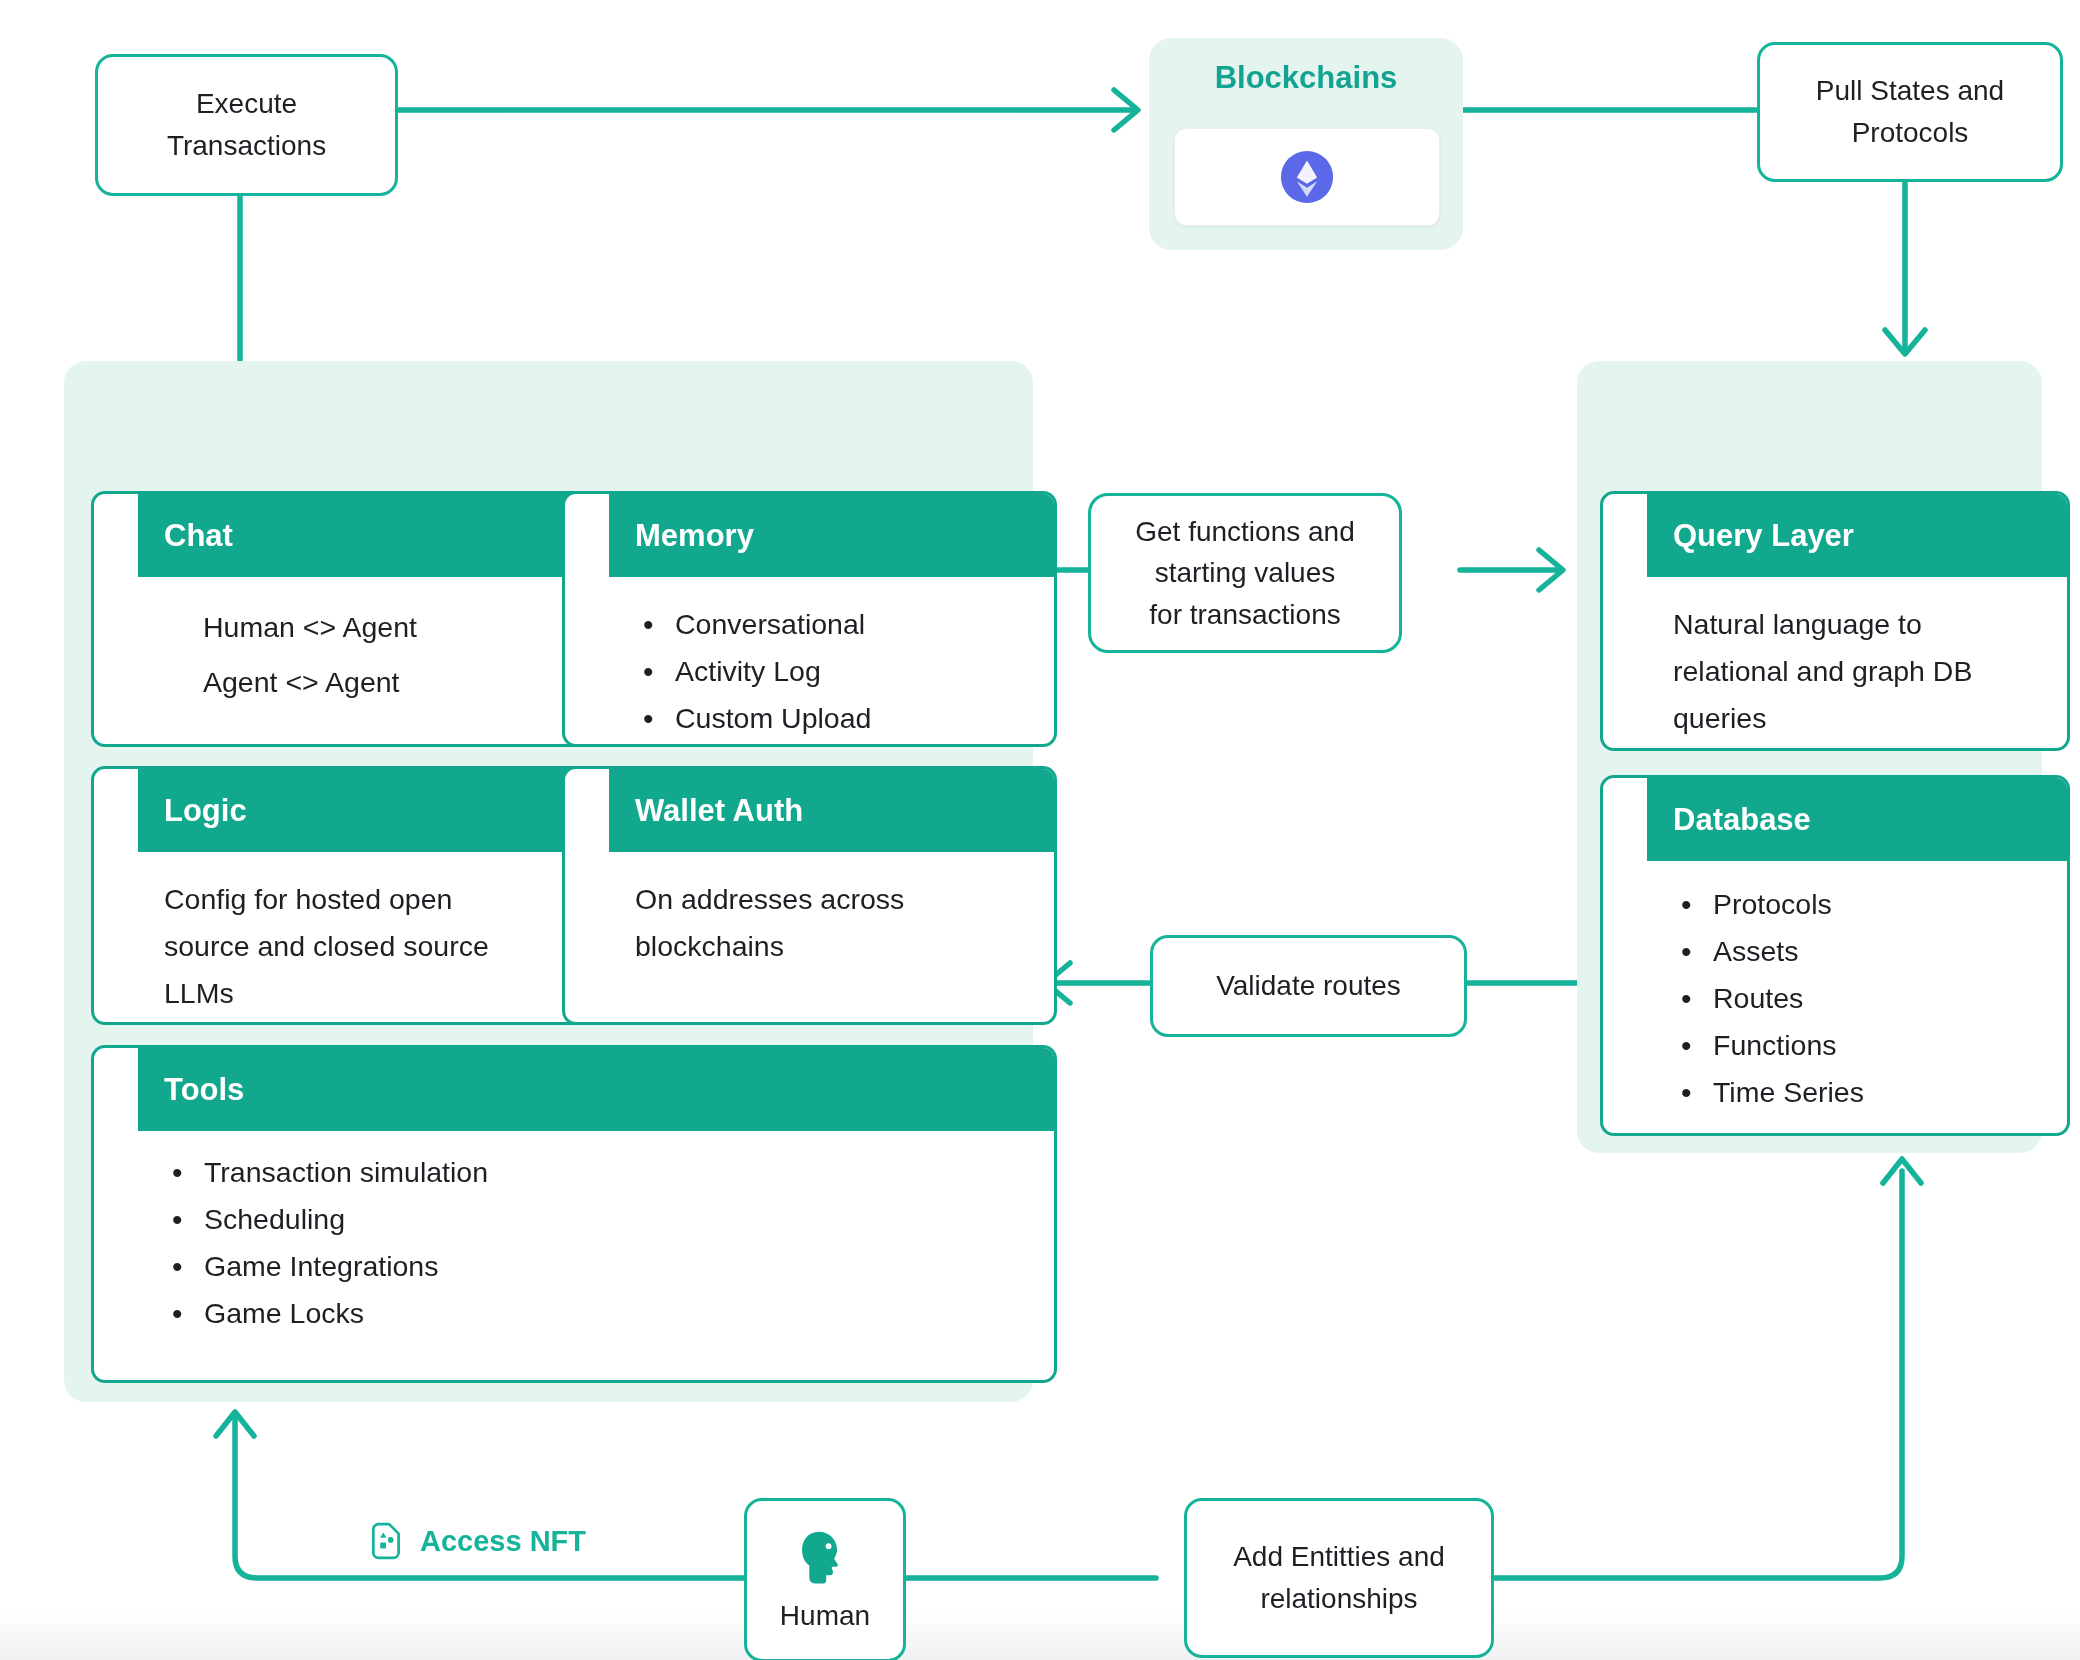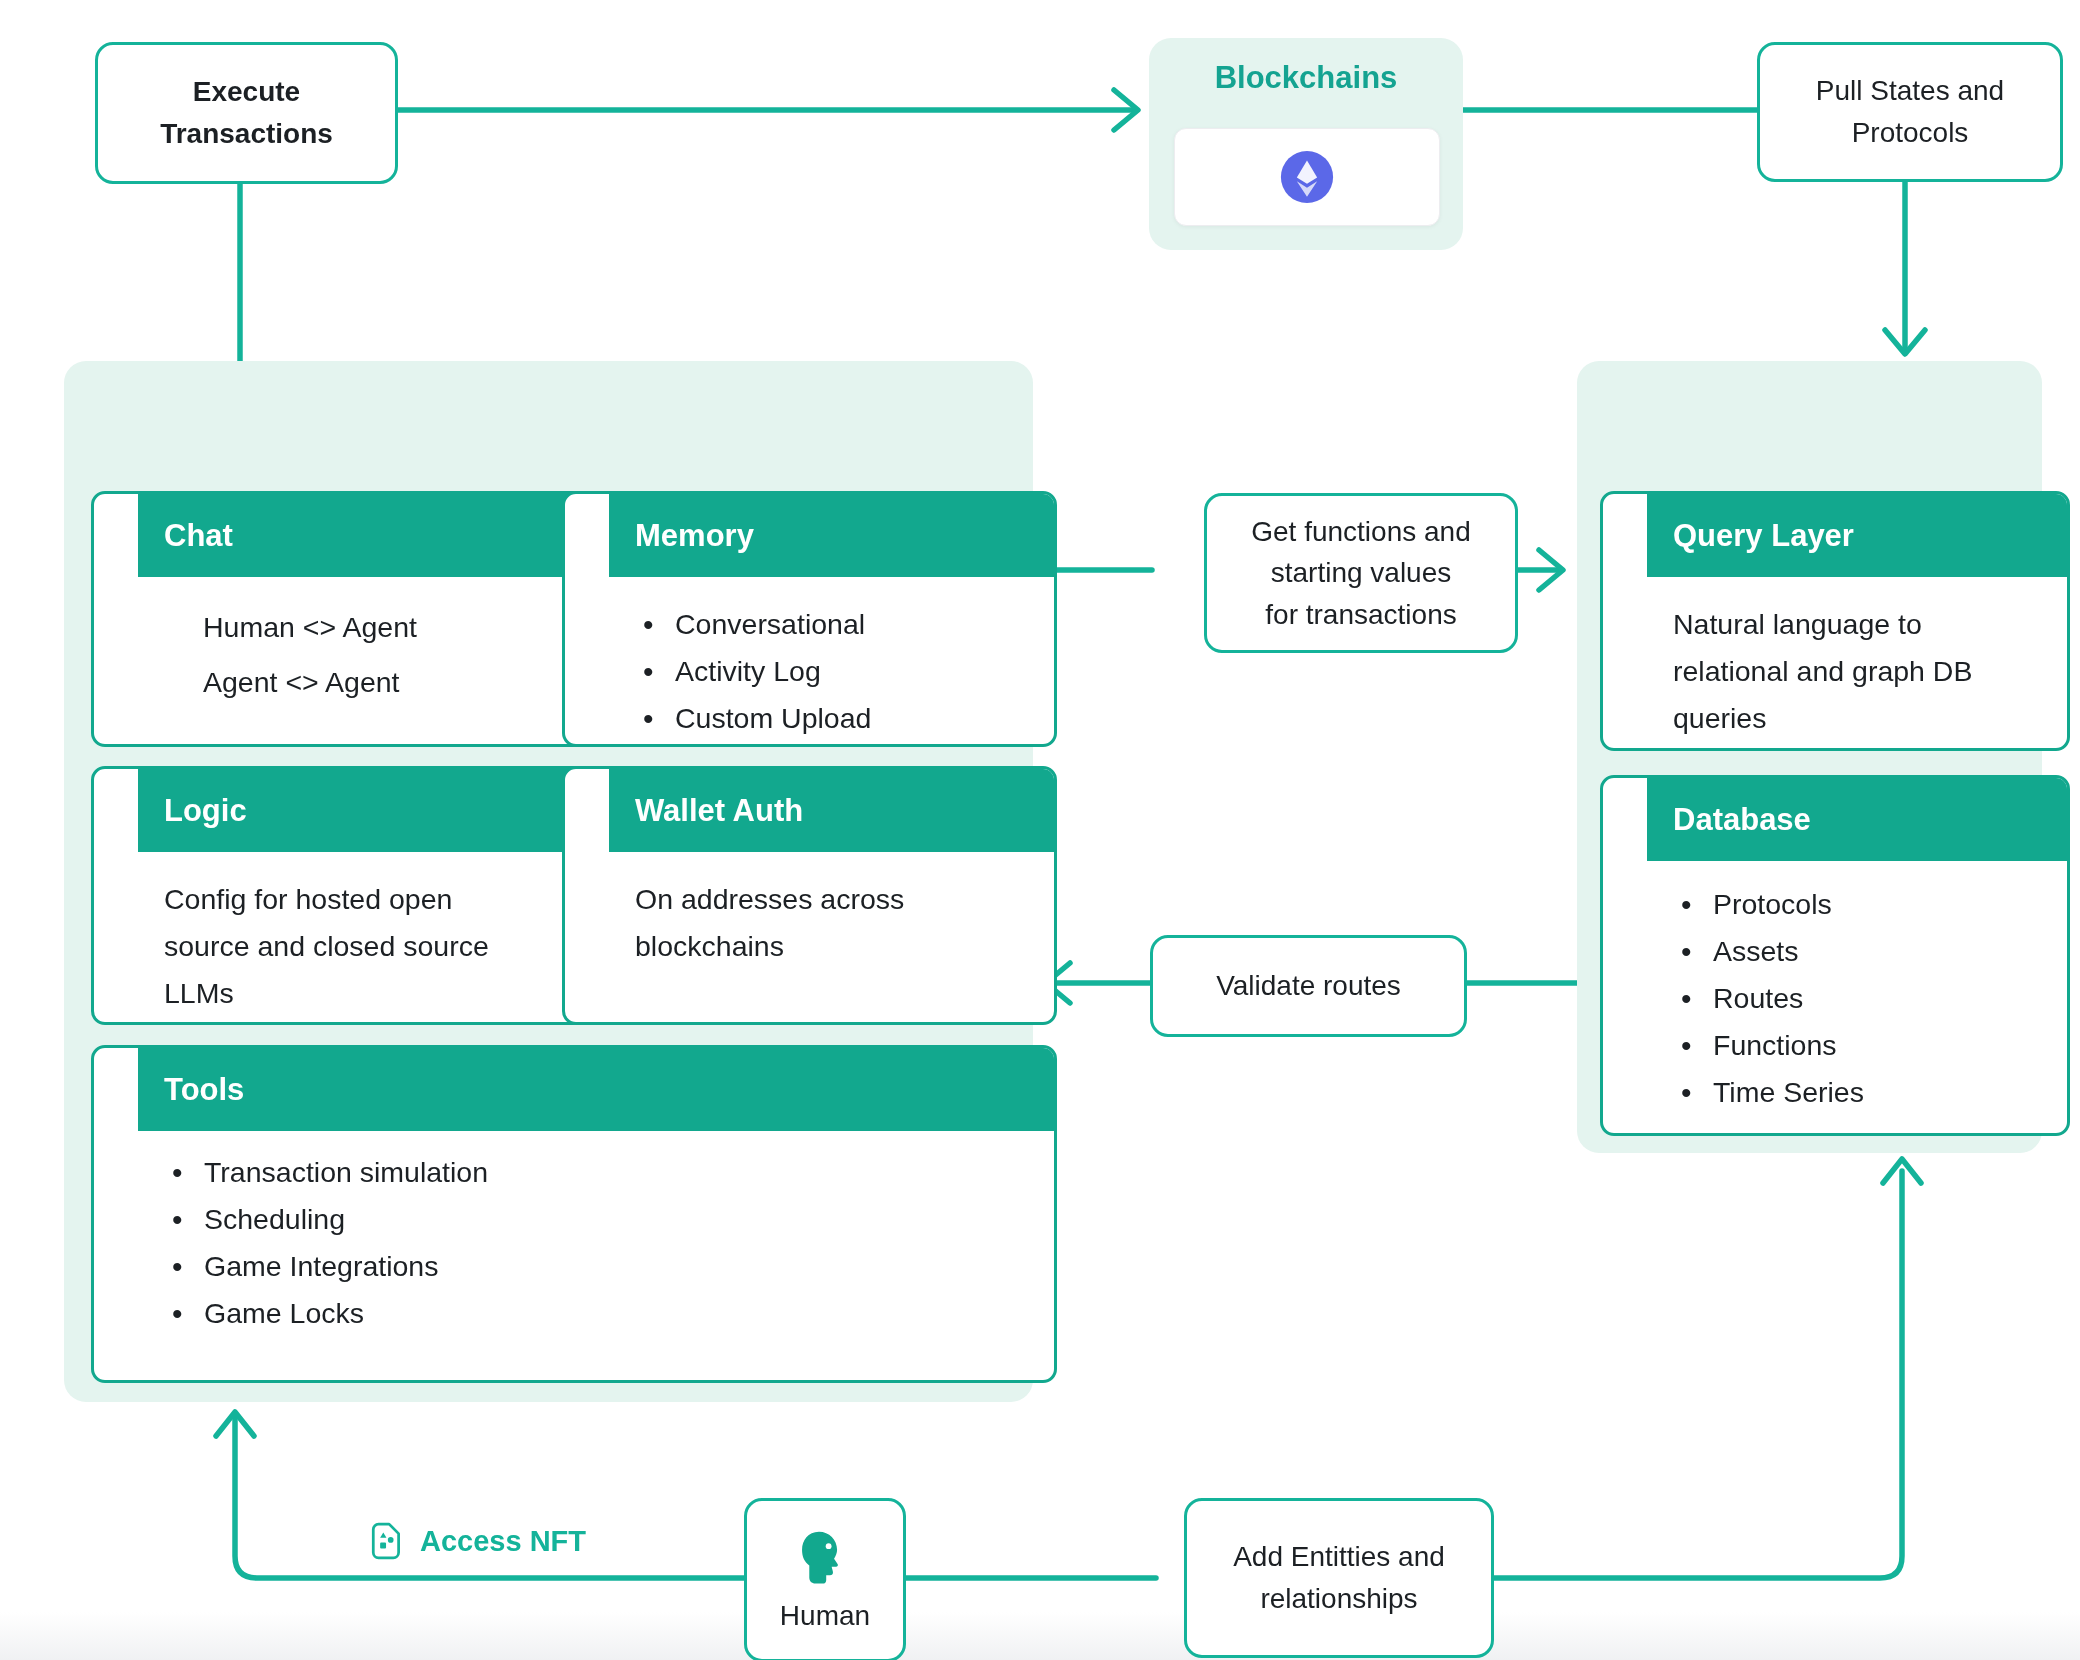--- a/index.html
+++ b/index.html
@@ -58,21 +58,21 @@
 
     <path d="M744 1578 H257 Q235 1578 235 1556 V1416"></path>
     <path d="M216 1436 L235 1412 L254 1436"></path>
 
     <path d="M900 1578 H1156"></path>
 
     <path d="M1460 1578 H1880 Q1902 1578 1902 1556 V1171"></path>
     <path d="M1883 1183 L1902 1159 L1921 1183"></path>
   </svg>
 
-  <div class="node" style="left:95px;top:42px;width:297px;height:136px;font-weight:bold;">Execute
+  <div class="node" style="left:95px;top:54px;width:297px;height:136px;">Execute
 Transactions</div>
 
   <div class="panel" style="left:1149px;top:38px;width:314px;height:212px;">
     <div class="blockchains-title" style="top:22px;">Blockchains</div>
     <div class="eth-card" style="left:25px;top:90px;width:264px;height:96px;">
       <svg width="58" height="58" viewBox="-30 -30 60 60">
         <circle r="27" fill="#5b68e8"></circle>
         <polygon points="0,-17 10.5,0.5 0,7 -10.5,0.5" fill="#ffffff" opacity="0.92"></polygon>
         <polygon points="-10.5,4.5 0,11 10.5,4.5 0,20.5" fill="#ffffff" opacity="0.75"></polygon>
       </svg>
@@ -145,21 +145,21 @@
       <ul>
         <li>Protocols</li>
         <li>Assets</li>
         <li>Routes</li>
         <li>Functions</li>
         <li>Time Series</li>
       </ul>
     </div>
   </div>
 
-  <div class="node" style="left:1204px;top:493px;width:308px;height:154px;line-height:1.48;">Get functions and
+  <div class="node" style="left:1088px;top:493px;width:308px;height:154px;line-height:1.48;border-radius:20px;">Get functions and
 starting values
 for transactions</div>
 
   <div class="node" style="left:1150px;top:935px;width:311px;height:96px;">Validate routes</div>
 
   <div class="access-nft" style="left:370px;top:1522px;">
     <svg width="34" height="38" viewBox="0 0 32 36">
       <path d="M8 2h10l9 9v18a5 5 0 0 1-5 5H8a5 5 0 0 1-5-5V7a5 5 0 0 1 5-5z" fill="none" stroke="#14b39a" stroke-width="2.6" stroke-linejoin="round"></path>
       <polygon points="9.5,15 12.5,10 15.5,15" fill="#14b39a"></polygon>
       <circle cx="19.5" cy="17" r="2.7" fill="#14b39a"></circle>

